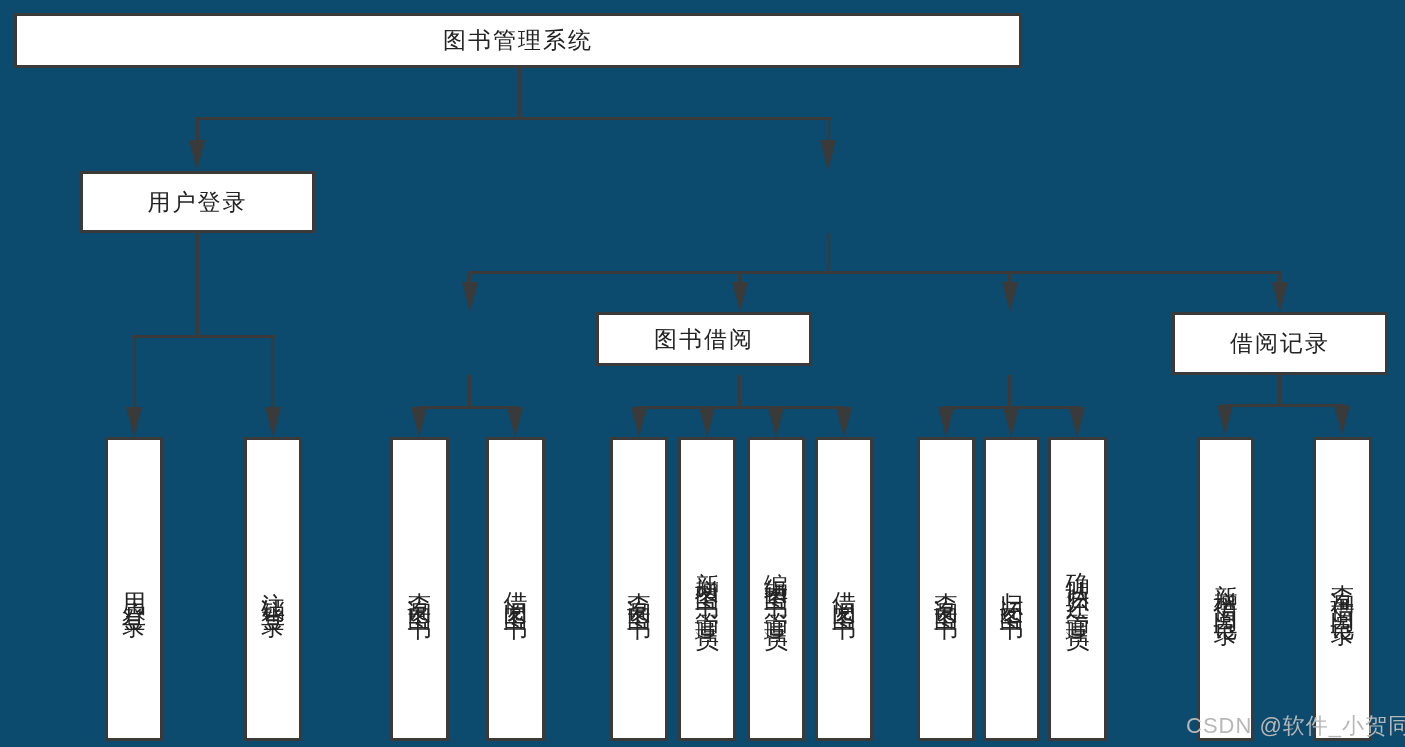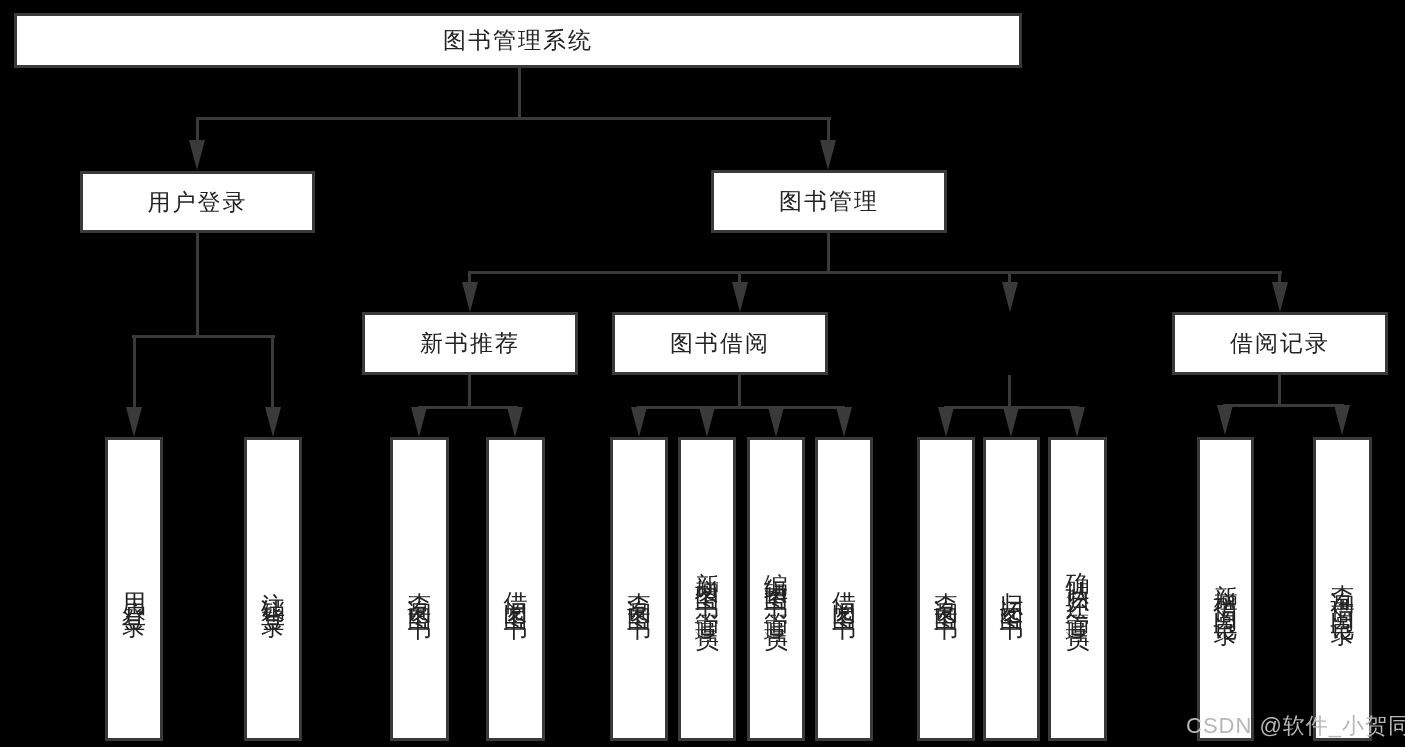--- a/index.html
+++ b/index.html
@@ -1,17 +1,17 @@
 <!DOCTYPE html>
 <html><head>
 <meta charset="utf-8">
 <style>
   html,body{margin:0;padding:0;background:#ffffff;}
   .canvas{
-    position:relative;width:1405px;height:747px;background:#000000;overflow:hidden;
+    position:relative;width:1405px;height:747px;background:#0c4a6e;overflow:hidden;
     font-family:"Liberation Sans","DejaVu Sans",sans-serif;color:#232323;
   }
   .box{
     position:absolute;box-sizing:border-box;background:#ffffff;
     border:3px solid #3a3a3a;
     display:flex;align-items:center;justify-content:center;
     font-size:23px;letter-spacing:2px;z-index:2;
   }
   .leaf{top:437px;height:304px;}
   .vtext{
@@ -39,42 +39,40 @@
   <div class="box" style="left:14px;top:13px;width:1008px;height:55px">图书管理系统</div>
 
   <div class="v" style="left:518px;top:68px;height:51px"></div>
   <div class="h" style="left:196px;top:117px;width:635px"></div>
   <div class="v" style="left:196px;top:117px;height:25px"></div>
   <div class="arrow" style="left:189px;top:140px"></div>
   <div class="v" style="left:827px;top:117px;height:25px"></div>
   <div class="arrow" style="left:820px;top:140px"></div>
 
   <div class="box" style="left:80px;top:171px;width:235px;height:62px">用户登录</div>
-  <div class="box" style="left:711px;top:170px;width:236px;height:63px">图书管理</div>
 
   <div class="v" style="left:196px;top:233px;height:104px"></div>
   <div class="h" style="left:132px;top:335px;width:143px"></div>
   <div class="v" style="left:133px;top:335px;height:74px"></div>
   <div class="arrow" style="left:126px;top:407px"></div>
   <div class="v" style="left:271px;top:335px;height:74px"></div>
   <div class="arrow" style="left:265px;top:407px"></div>
 
   <div class="v" style="left:827px;top:233px;height:41px"></div>
   <div class="h" style="left:468px;top:271px;width:814px"></div>
   <div class="v" style="left:468px;top:271px;height:13px"></div>
   <div class="arrow" style="left:462px;top:282px"></div>
   <div class="v" style="left:738px;top:271px;height:13px"></div>
   <div class="arrow" style="left:732px;top:282px"></div>
   <div class="v" style="left:1008px;top:271px;height:13px"></div>
   <div class="arrow" style="left:1002px;top:282px"></div>
   <div class="v" style="left:1278px;top:271px;height:13px"></div>
   <div class="arrow" style="left:1272px;top:282px"></div>
 
-  <div class="box" style="left:362px;top:312px;width:216px;height:63px">新书推荐</div>
-  <div class="box" style="left:612px;top:312px;width:216px;height:63px">图书借阅</div>
+  <div class="box" style="left:596px;top:312px;width:216px;height:54px">图书借阅</div>
   <div class="box" style="left:1172px;top:312px;width:216px;height:63px">借阅记录</div>
 
   <div class="v" style="left:468px;top:375px;height:33px"></div>
   <div class="h" style="left:418px;top:406px;width:100px"></div>
   <div class="arrow" style="left:411px;top:407px"></div>
   <div class="arrow" style="left:507px;top:407px"></div>
 
   <div class="v" style="left:738px;top:375px;height:33px"></div>
   <div class="h" style="left:637px;top:406px;width:208px"></div>
   <div class="arrow" style="left:631px;top:407px"></div>

